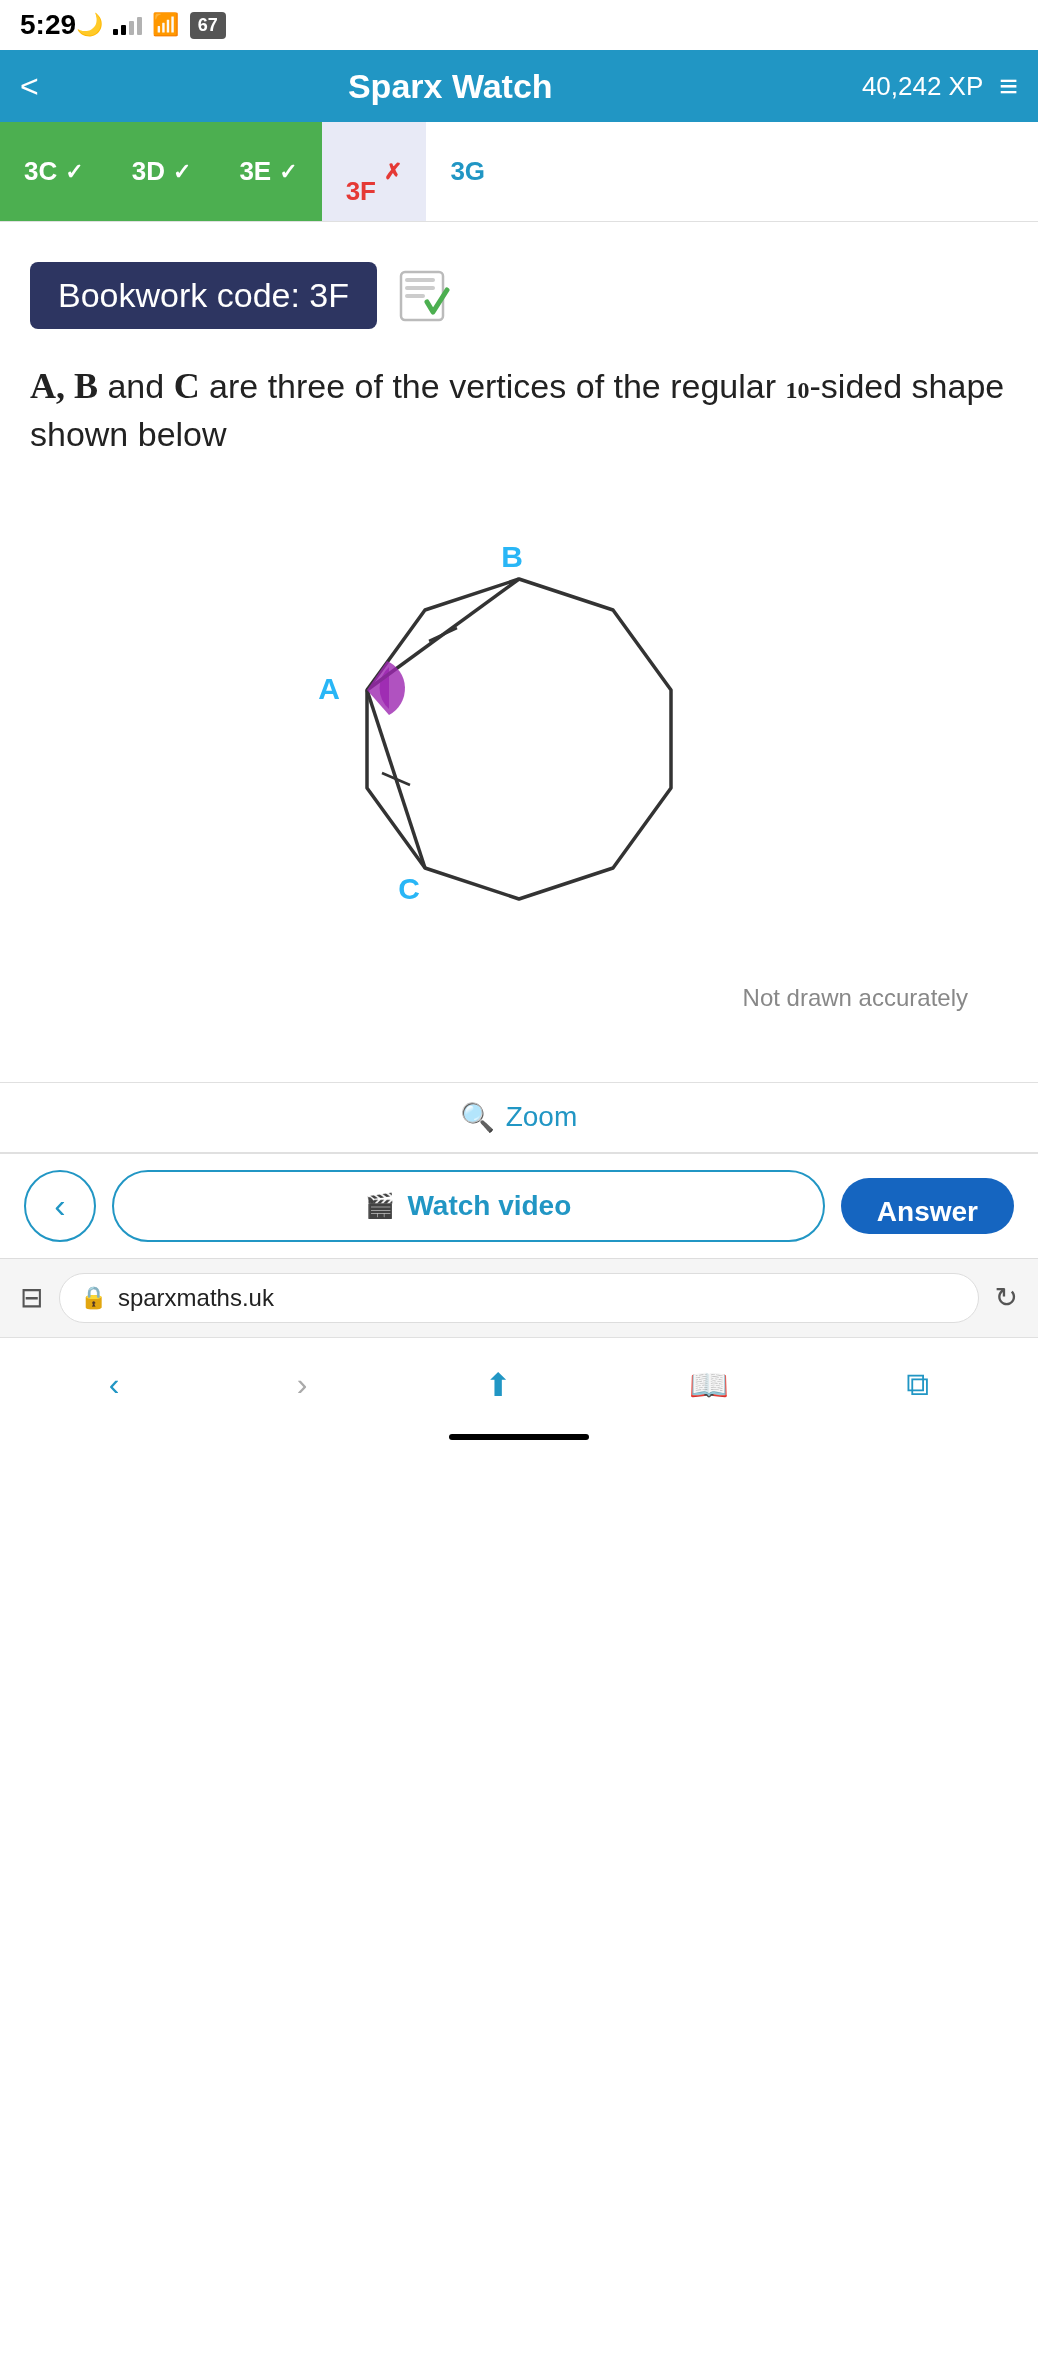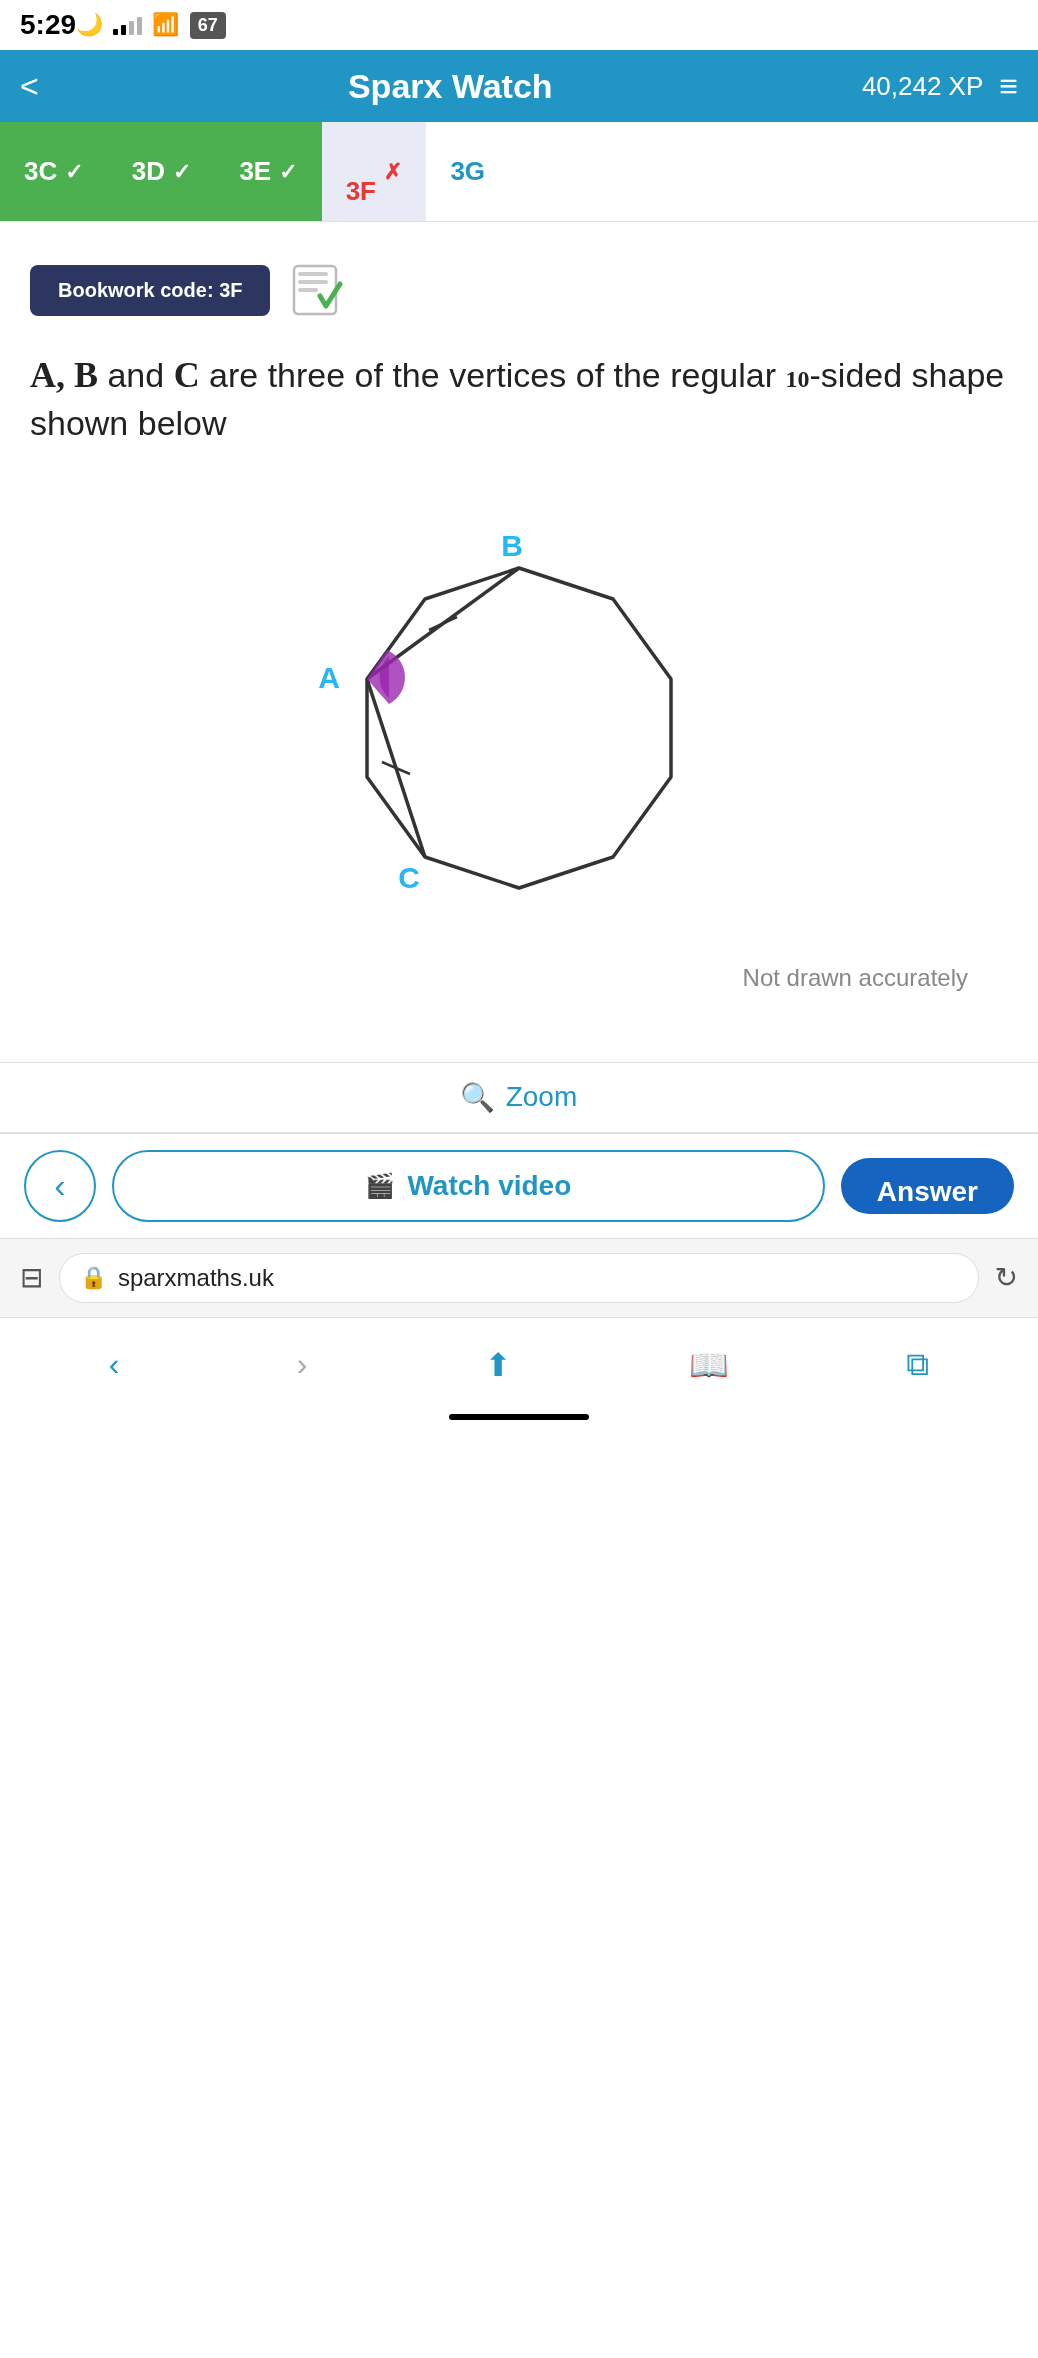--- a/index.html
+++ b/index.html
@@ -140,22 +140,22 @@
     .bookwork-row {
       display: flex;
       align-items: center;
       gap: 20px;
       margin-bottom: 32px;
       margin-top: 10px;
     }
     .bookwork-badge {
       background: #2d3561;
       color: #fff;
-      font-size: 20px;
-      font-weight: 700;
+      font-size: 34px;
+      font-weight: 400;
       padding: 14px 28px;
       border-radius: 8px;
     }
     .bookwork-icon {
       width: 56px;
       height: 56px;
       position: relative;
     }
 
     
@@ -184,21 +184,21 @@
     .diagram-svg {
       width: 480px;
       height: 480px;
     }
     .not-drawn {
       color: #888;
       font-size: 24px;
       text-align: right;
       width: 100%;
       padding-right: 40px;
-      margin-top: 6px;
+      margin-top: 15px;
       margin-bottom: 20px;
     }
 
     
     .divider {
       height: 1px;
       background: #e0e0e0;
       margin: 0 0 0 0;
     }
 

